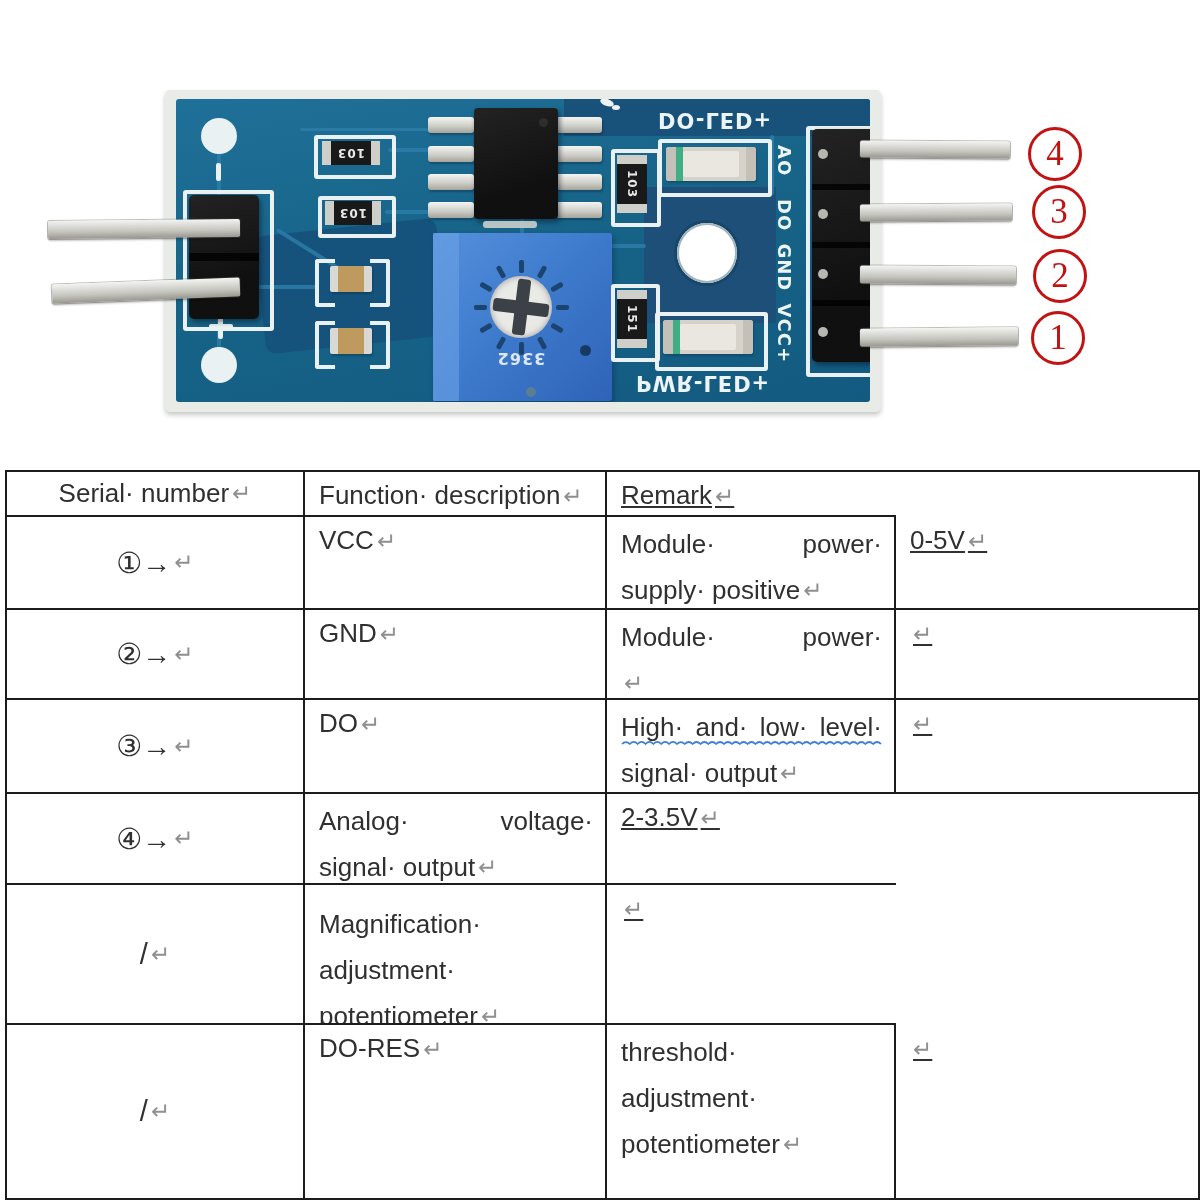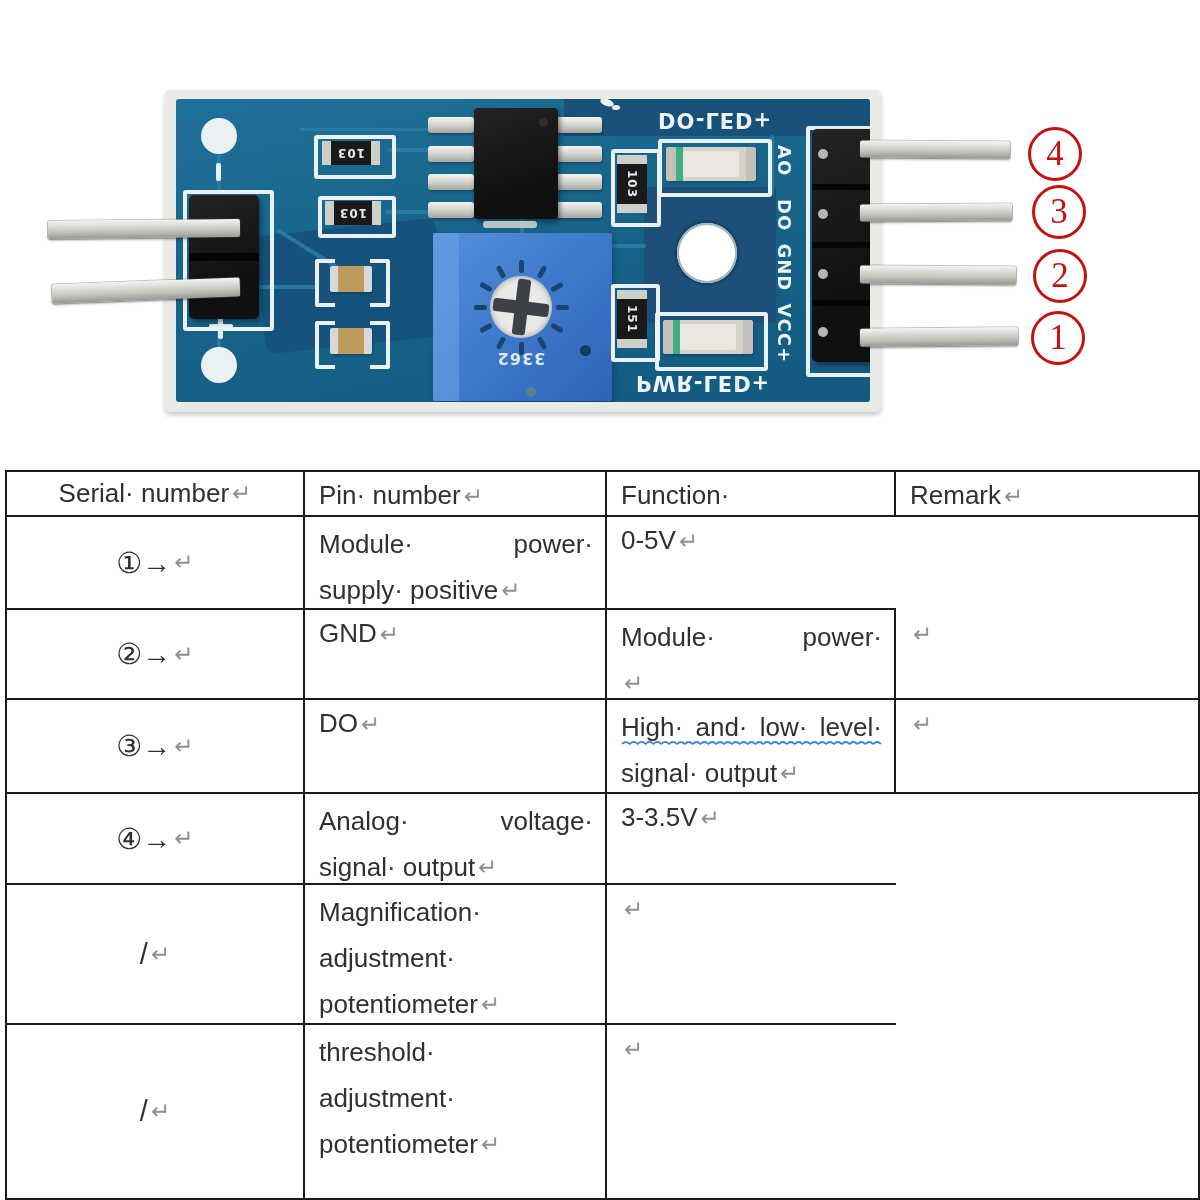--- a/index.html
+++ b/index.html
@@ -33,21 +33,21 @@
   .ray{position:absolute;left:-2.5px;top:-6.5px;width:5px;height:13px;background:#1c4470;border-radius:2px;}
   .annot{position:absolute;width:48px;height:48px;border:3px solid #c21212;border-radius:50%;
     color:#c21212;font-family:"Liberation Serif",serif;font-size:35px;
     display:flex;align-items:center;justify-content:center;background:transparent;}
   
   #pin-table{position:absolute;left:5px;top:470px;border:2px solid #1c1c1c;background:#fff;
     color:#303030;font-size:26px;}
   .t-row{display:grid;grid-template-columns:298px 302px 289px 302px;}
   .t-cell{border-right:2px solid #1c1c1c;border-bottom:2px solid #1c1c1c;box-sizing:border-box;
     overflow:hidden;}
-  .t-cell.last{border-right:none;}
+  .t-cell.last{border-right:none;text-decoration:underline;}
   .t-row.lastrow .t-cell{border-bottom:none;}
   .t-cell.center{display:flex;align-items:center;justify-content:center;}
   .t-cell.top{padding:8px 12px 0 14px;}
   .mk{color:#8f8f8f;font-size:23px;margin-left:3px;}
   .serial-tx{font-size:29px;}
   .fl{height:46px;display:flex;align-items:center;position:relative;}
   .fl.just{justify-content:space-between;}
   .fl svg{position:absolute;left:0;bottom:3px;width:100%;height:8px;}
 </style>
 </head>
@@ -217,29 +217,29 @@
         <span>1</span>
       </div>
   </div>
 
   <div id="pin-table">
       <div class="t-row" style="height: 45px;">
         <div class="t-cell center">
           <span class="tx">Serial· number</span>
           <span class="mk">↵</span>
         </div>
-        <div class="t-cell top"><span class="tx">Pin· number</span><span class="mk">↵</span></div>
         <div class="t-cell top"><span class="tx">Function· description</span><span class="mk">↵</span></div>
         <div class="t-cell last top"><span class="tx">Remark</span><span class="mk">↵</span></div>
       </div>
       <div class="t-row" style="height: 93px;">
         <div class="t-cell center">
           <span class="tx serial-tx">①→</span>
           <span class="mk">↵</span>
         </div>
+        <div class="t-cell top"><span class="tx">VCC</span><span class="mk">↵</span></div>
         <div class="t-cell top" style="padding-top: 4px;">
           <div class="fl just">
             <span class="tx">Module·</span>
             <span class="tx">power·</span>
           </div>
           <div class="fl">
             <span class="tx">supply· positive</span>
             <span class="mk">↵</span>
           </div>
         </div>
@@ -293,46 +293,47 @@
         <div class="t-cell top" style="padding-top: 4px;">
           <div class="fl just">
             <span class="tx">Analog·</span>
             <span class="tx">voltage·</span>
           </div>
           <div class="fl">
             <span class="tx">signal· output</span>
             <span class="mk">↵</span>
           </div>
         </div>
-        <div class="t-cell top last"><span class="tx">3-3.5V</span><span class="mk">↵</span></div>
+        <div class="t-cell top last"><span class="tx">2-3.5V</span><span class="mk">↵</span></div>
       </div>
       <div class="t-row" style="height: 140px;">
         <div class="t-cell center">
           <span class="tx serial-tx">/</span>
           <span class="mk">↵</span>
         </div>
-        <div class="t-cell top" style="padding-top: 4px;">
+        <div class="t-cell top" style="padding-top: 16px;">
           <div class="fl">
             <span class="tx">Magnification·</span>
           </div>
           <div class="fl">
             <span class="tx">adjustment·</span>
           </div>
           <div class="fl">
             <span class="tx">potentiometer</span>
             <span class="mk">↵</span>
           </div>
         </div>
         <div class="t-cell top last"><span class="mk">↵</span></div>
       </div>
       <div class="t-row lastrow" style="height: 173px;">
         <div class="t-cell center">
           <span class="tx serial-tx">/</span>
           <span class="mk">↵</span>
         </div>
+        <div class="t-cell top"><span class="tx">DO-RES</span><span class="mk">↵</span></div>
         <div class="t-cell top" style="padding-top: 4px;">
           <div class="fl">
             <span class="tx">threshold·</span>
           </div>
           <div class="fl">
             <span class="tx">adjustment·</span>
           </div>
           <div class="fl">
             <span class="tx">potentiometer</span>
             <span class="mk">↵</span>

